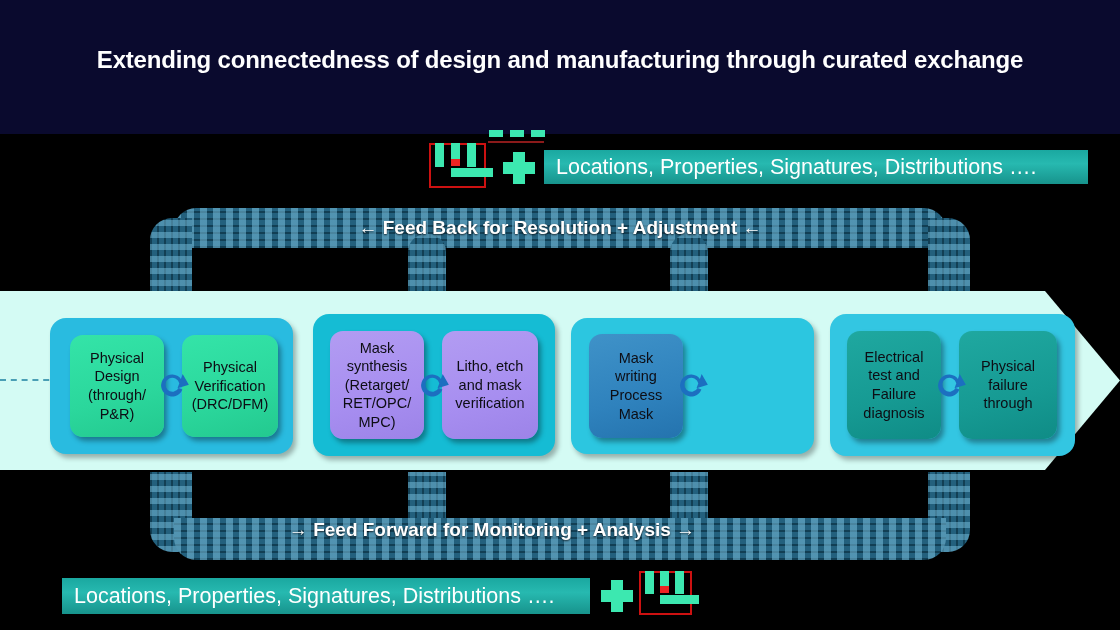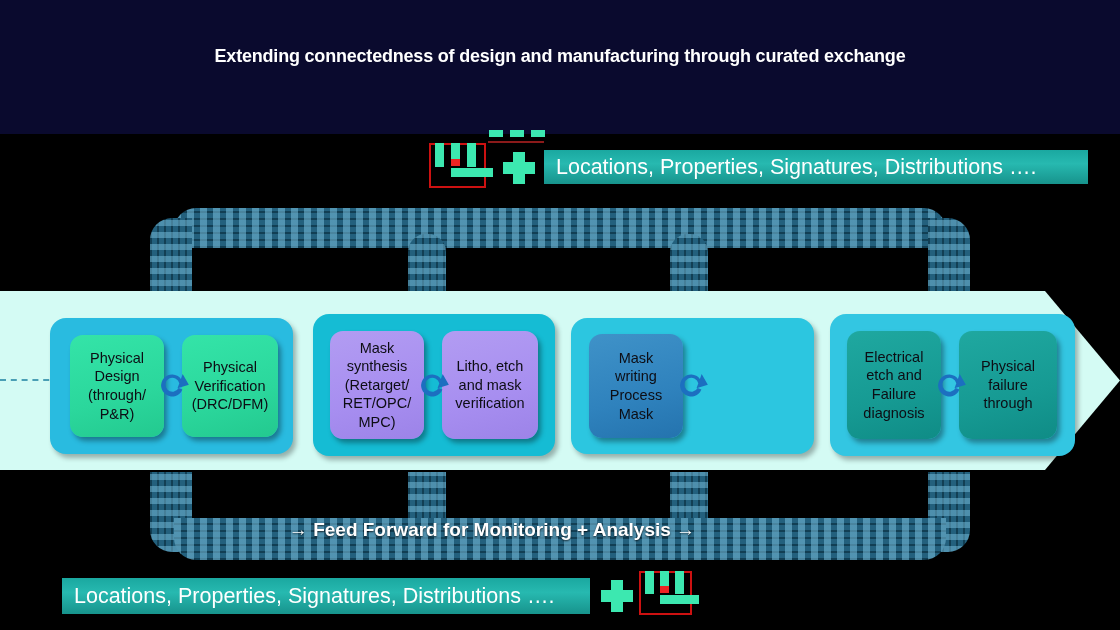--- a/index.html
+++ b/index.html
@@ -29,21 +29,21 @@
     background: #0a0a2e;
   }
   .title-text {
     position: absolute;
     left: 0; right: 0;
     top: 46px;
     text-align: center;
     color: #ffffff;
     font-family: "Liberation Sans", sans-serif;
     font-weight: bold;
-    font-size: 18px;
+    font-size: 24px;
     letter-spacing: -0.2px;
     white-space: nowrap;
   }
 
   
   .chip-icon {
     position: absolute;
     border: 2px solid #cc1111;
     background: transparent;
   }
@@ -244,20 +244,21 @@
 
     <div class="seg" style="left:24px; top:0px; width:772px; height:40px; border-radius:22px 22px 0 0;"></div>
 
     <div class="leg" style="left:0px;   top:10px; width:42px; height:80px; border-radius:22px 0 0 0;"></div>
 
     <div class="leg" style="left:258px; top:26px; width:38px; height:64px; border-radius:18px 18px 0 0;"></div>
 
     <div class="leg" style="left:520px; top:26px; width:38px; height:64px; border-radius:18px 18px 0 0;"></div>
 
     <div class="leg" style="left:778px; top:10px; width:42px; height:80px; border-radius:0 22px 0 0;"></div>
+    <div class="pipe-label" style="left:0; top:9px;">← Feed Back for Resolution + Adjustment ←</div>
   </div>
 
   <div class="flow-band"></div>
   <div class="flow-dash"></div>
 
   <div class="group cyan" style="left:50px; top:318px; width:243px; height:136px;">
   </div>
   <div class="pbox green" style="left:70px; top:335px; width:94px; height:102px;">
     <div>
       <span>Physical</span><br>
@@ -317,21 +318,21 @@
     <svg width="40" height="40" viewBox="0 0 40 40">
       <path d="M30 20 A11 11 0 1 1 25 10.6 L25 5.5 L34.5 13.5 L25 20.5 L25 15.3 A7 7 0 1 0 26 20 Z" fill="#1c6fc0" transform="rotate(20 20 20)"></path>
     </svg>
   </div>
 
   <div class="group cyan-lt" style="left:830px; top:314px; width:245px; height:142px;">
   </div>
   <div class="pbox tealbox" style="left:847px; top:331px; width:94px; height:108px;text-align:center;">
     <div>
       <span>Electrical</span><br>
-      <span>etch and</span><br>
+      <span>test and</span><br>
       <span>Failure</span><br>
       <span>diagnosis</span>
     </div>
   </div>
   <div class="pbox tealbox" style="left:959px; top:331px; width:98px; height:108px;">
     <div>
       <span>Physical</span><br>
       <span>failure</span><br>
       <span>through</span>
     </div>

